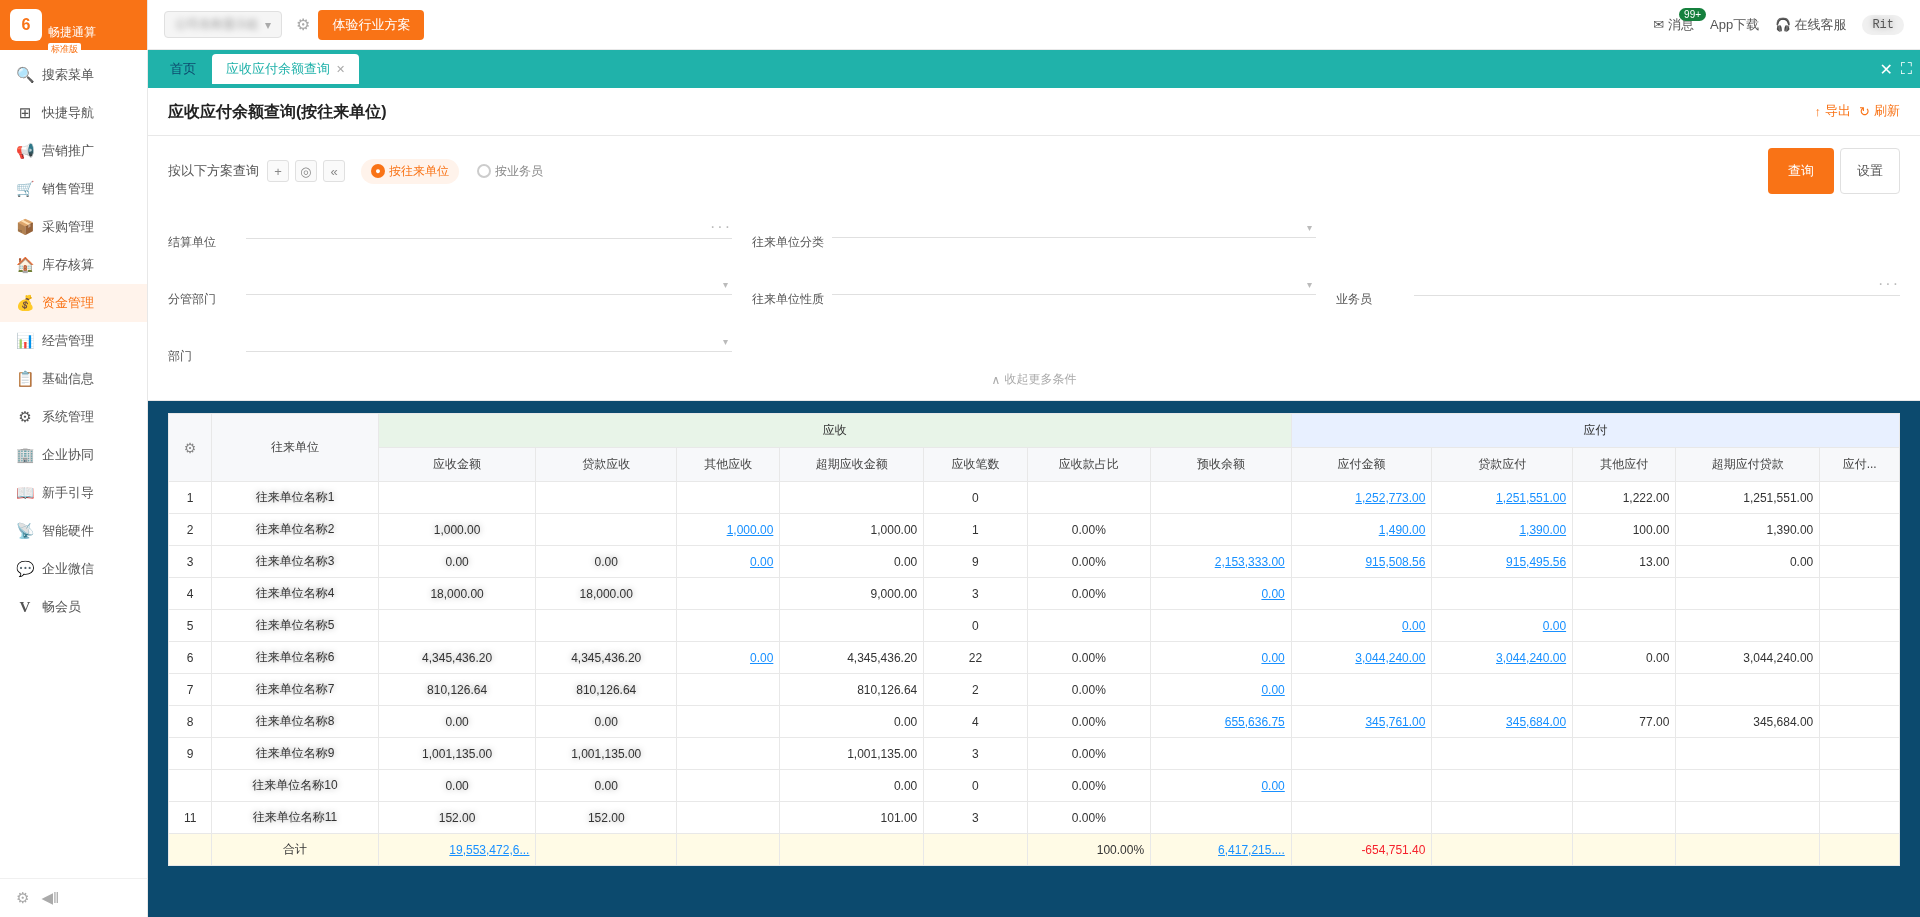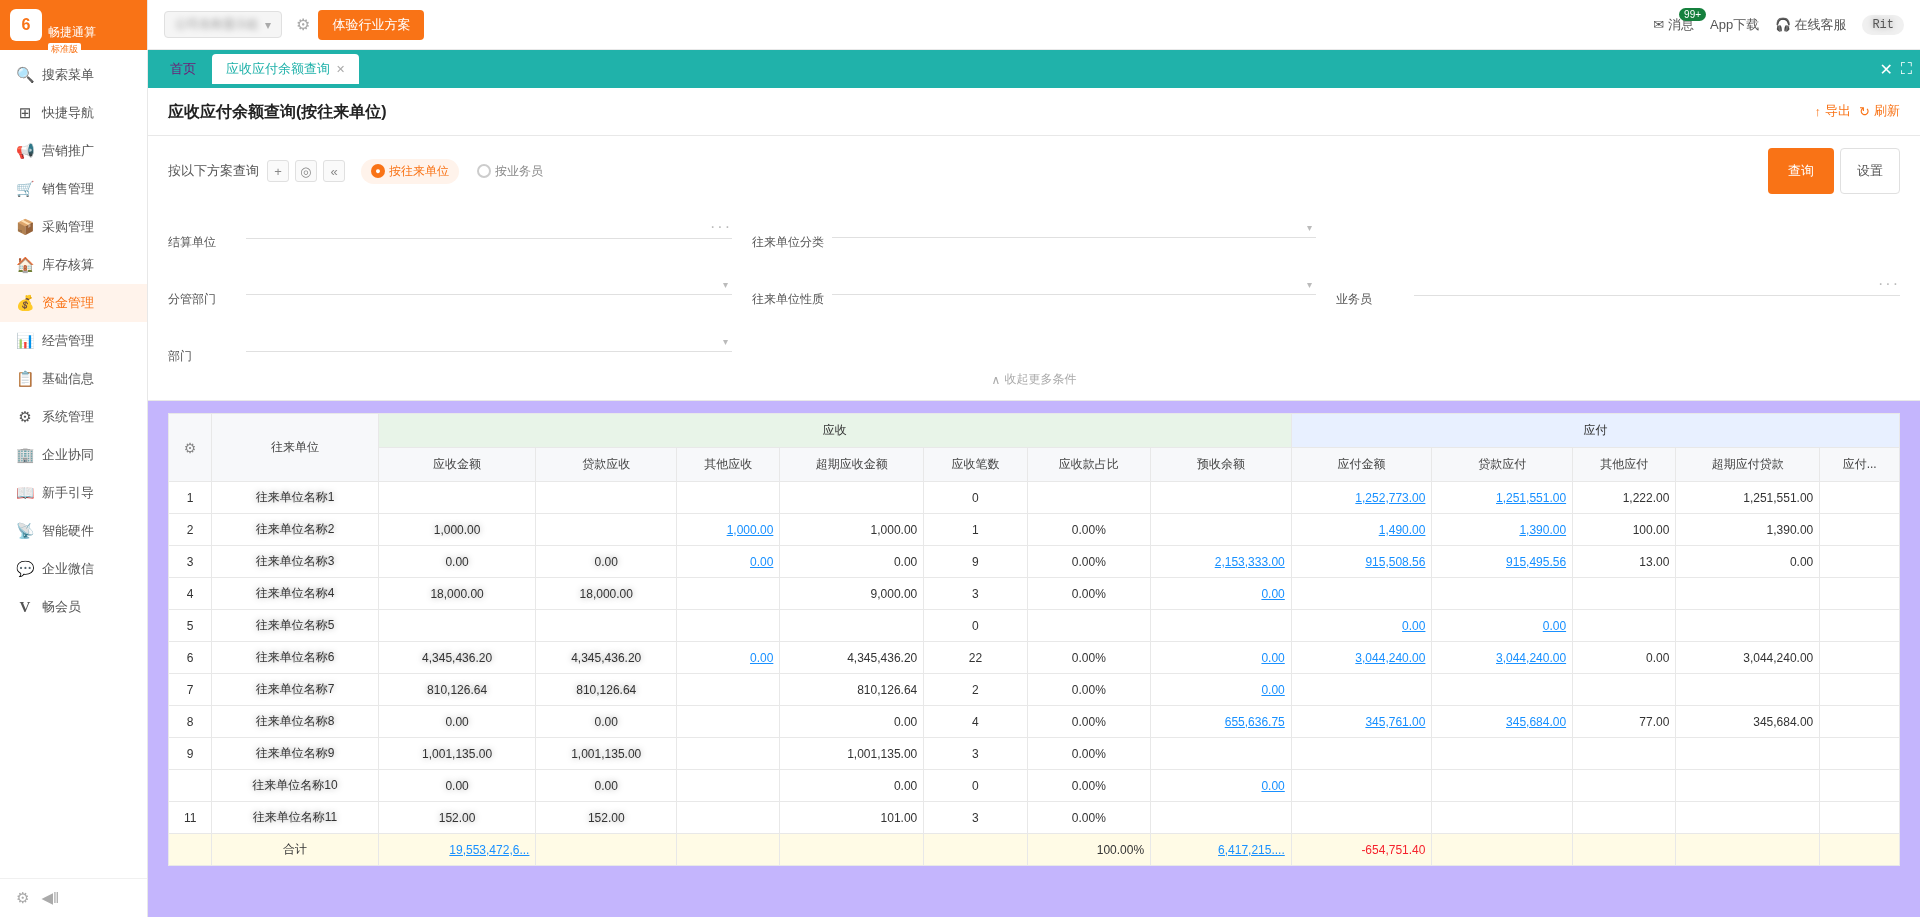--- a/index.html
+++ b/index.html
@@ -28,28 +28,28 @@
     .topbar-actions .btn-orange { background: #f97316; color: #fff; border: none; border-radius: 4px; padding: 6px 14px; font-size: 13px; cursor: pointer; }
     .topbar-gear { color: #aaa; font-size: 16px; cursor: pointer; }
     .topbar-right { margin-left: auto; display: flex; align-items: center; gap: 16px; color: #555; font-size: 13px; }
     .topbar-right .msg-badge { position: relative; display: inline-flex; align-items: center; gap: 4px; cursor: pointer; }
     .badge-red { background: #15803d; color: #fff; border-radius: 8px; font-size: 10px; padding: 1px 5px; position: absolute; top: -8px; right: -12px; }
     .topbar-right .user-info { color: #aaa; font-size: 12px; }
 
     
     .tabbar { background: #20b2aa; display: flex; align-items: center; height: 38px; padding: 0 8px; gap: 2px; }
     .tab { display: flex; align-items: center; gap: 6px; padding: 6px 14px; border-radius: 4px 4px 0 0; cursor: pointer; font-size: 13px; color: rgba(255,255,255,0.8); }
-    .tab.home { color: #701a75; }
+    .tab.home { color: #0c4a6e; }
     .tab.active { background: #fff; color: #20b2aa; font-weight: 500; }
     .tab-close { font-size: 11px; color: #aaa; cursor: pointer; }
     .tabbar-actions { margin-left: auto; display: flex; gap: 8px; }
     .tabbar-actions span { color: #fff; font-size: 16px; cursor: pointer; }
 
     
-    .content { flex: 1; background: #c4b5fd; overflow: hidden; display: flex; flex-direction: column; }
+    .content { flex: 1; background: #0c4a6e; overflow: hidden; display: flex; flex-direction: column; }
 
     
     .page-header { background: #fff; padding: 14px 20px 0; border-bottom: 1px solid #e8e8e8; display: flex; align-items: flex-start; justify-content: space-between; }
     .page-title { font-size: 16px; font-weight: 600; color: #222; padding-bottom: 12px; }
     .page-header-actions { display: flex; gap: 8px; padding-bottom: 12px; }
     .btn-export { color: #f97316; border: none; background: none; cursor: pointer; display: flex; align-items: center; gap: 4px; font-size: 13px; }
     .btn-refresh { color: #f97316; border: none; background: none; cursor: pointer; display: flex; align-items: center; gap: 4px; font-size: 13px; }
 
     
     .search-panel { background: #fff; padding: 12px 20px; border-bottom: 1px solid #e8e8e8; }

